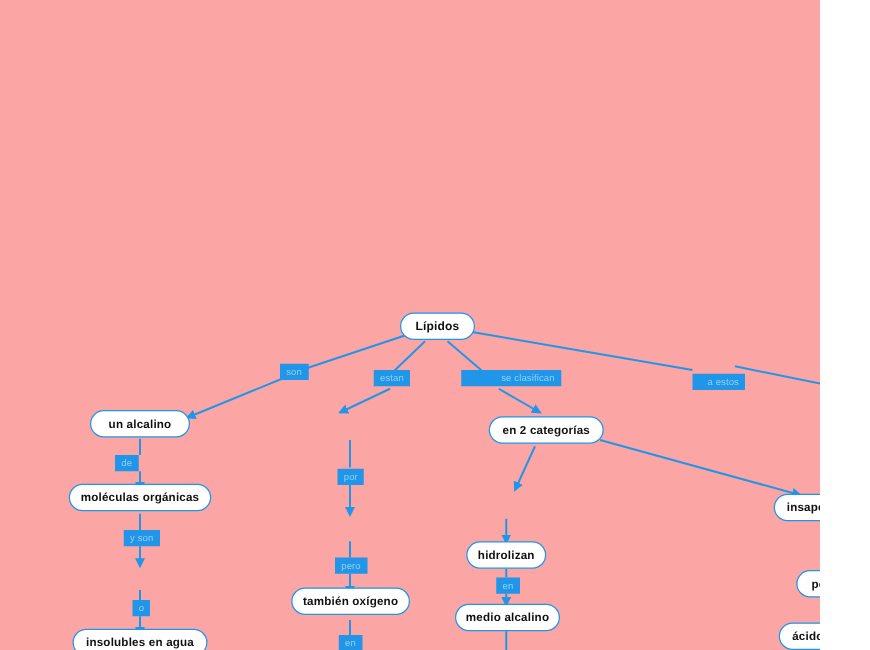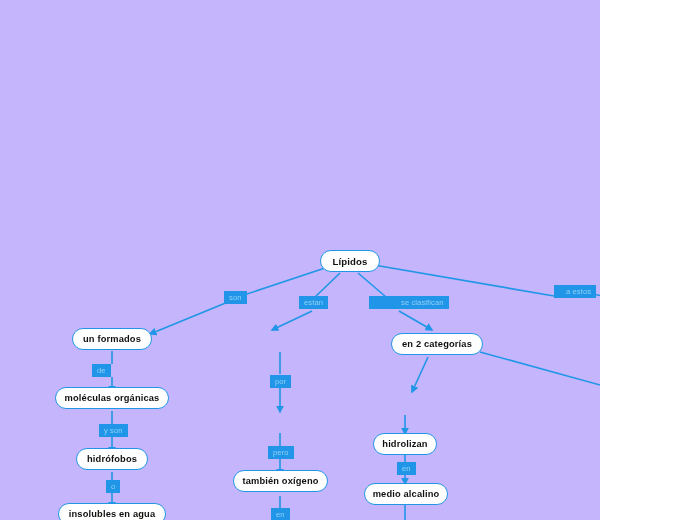--- a/index.html
+++ b/index.html
@@ -6,23 +6,23 @@
   html, body {
     margin: 0;
     padding: 0;
     background: #ffffff;
   }
   body {
     font-family: "Liberation Sans", sans-serif;
   }
   #canvas {
     position: relative;
-    width: 600px;
+    width: 656px;
     height: 520px;
-    background: #c4b5fd;
+    background: #fca5a5;
     overflow: hidden;
   }
   #edges {
     position: absolute;
     left: 0;
     top: 0;
     width: 696px;
     height: 520px;
     pointer-events: none;
   }
@@ -116,27 +116,26 @@
       <path d="M 666 440 L 666 455" marker-end="url(#arrow)"></path>
       <path d="M 666 479 L 666 496" marker-end="url(#arrow)"></path>
     </g>
   </svg>
 
   <div class="node root" style="left:320px; top:250px; width:60px;">Lípidos</div>
 
   <div class="label" style="left:224px; top:291px;">son</div>
   <div class="label" style="left:299px; top:296px;">estan</div>
   <div class="label" style="left:369px; top:296px;padding-left:32px;">se clasifican</div>
-  <div class="label" style="left:554px; top:285px;padding-left:12px;">a estos</div>
+  <div class="label" style="left:554px; top:299px;padding-left:12px;">a estos</div>
 
-  <div class="node" style="left:72px; top:328px; width:80px;">un formados</div>
+  <div class="node" style="left:72px; top:328px; width:80px;">un alcalino</div>
   <div class="label" style="left:92px; top:364px;">de</div>
   <div class="node" style="left:55px; top:387px; width:114px;">moléculas orgánicas</div>
   <div class="label" style="left:99px; top:424px;">y son</div>
-  <div class="node" style="left:76px; top:448px; width:72px;">hidrófobos</div>
   <div class="label" style="left:106px; top:480px;">o</div>
   <div class="node" style="left:58px; top:503px; width:108px;">insolubles en agua</div>
 
   <div class="label" style="left:270px; top:375px;">por</div>
   <div class="label" style="left:268px; top:446px;">pero</div>
   <div class="node" style="left:233px; top:470px; width:95px;">también oxígeno</div>
   <div class="label" style="left:271px; top:508px;">en</div>
 
   <div class="node" style="left:391px; top:333px; width:92px;">en 2 categorías</div>
   <div class="node" style="left:373px; top:433px; width:64px;">hidrolizan</div>

